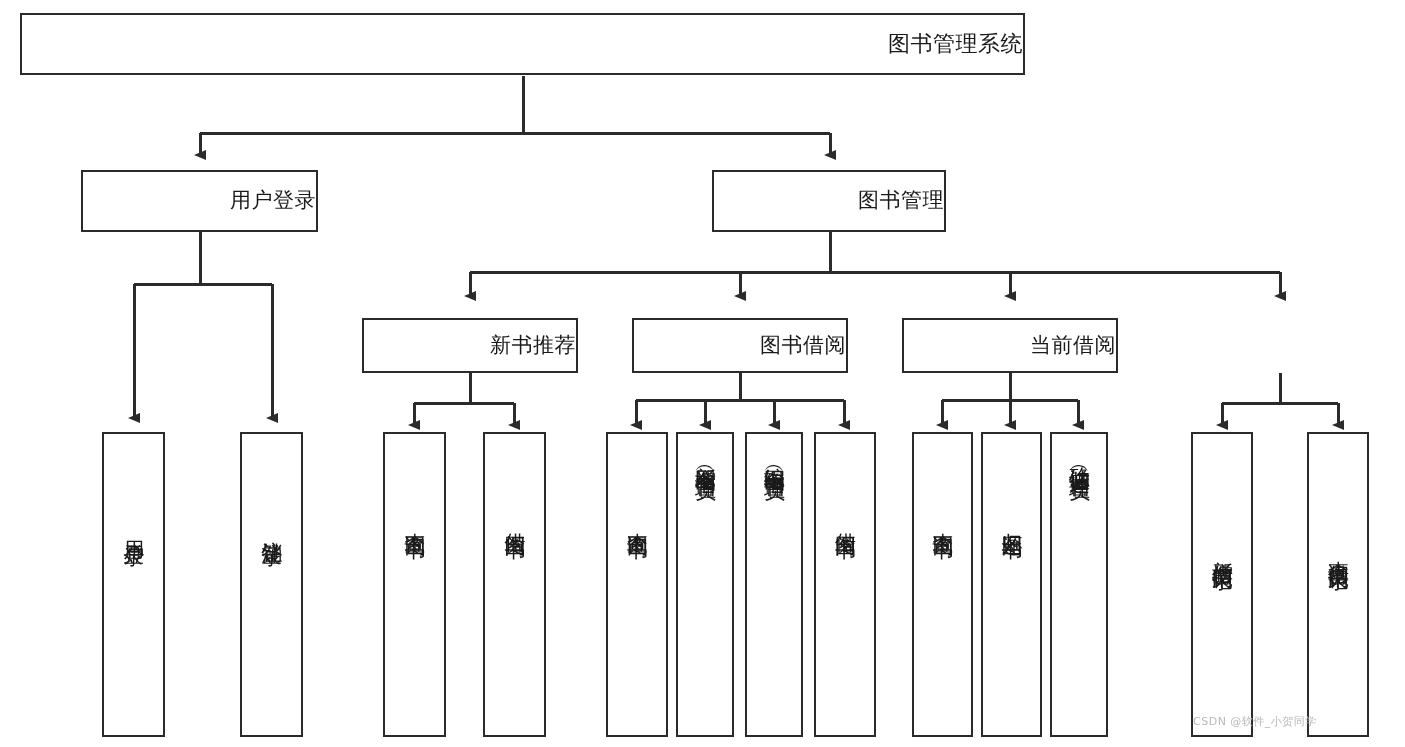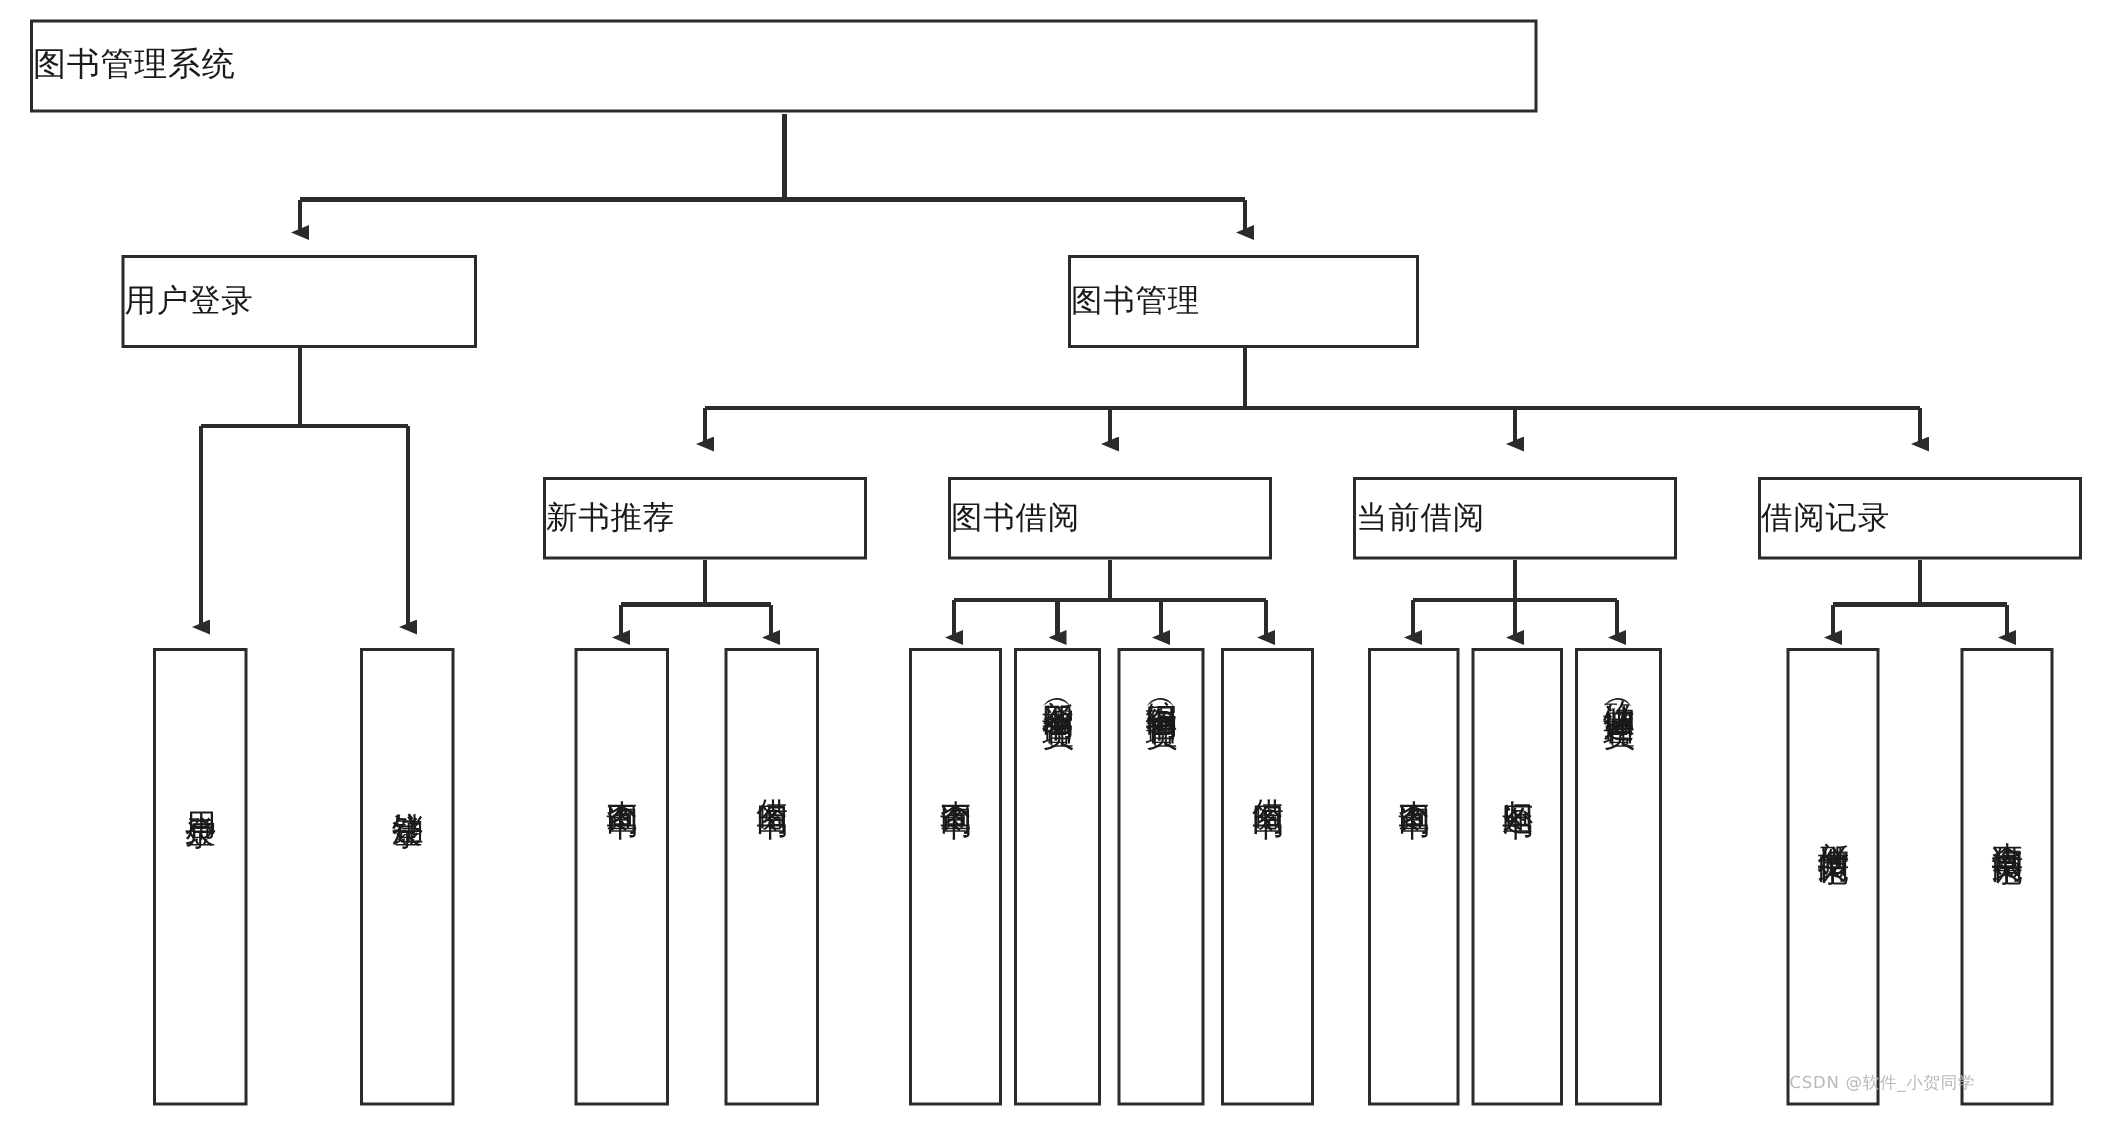--- a/index.html
+++ b/index.html
@@ -26,21 +26,21 @@
     height: 747px;
     pointer-events: none;
   }
   .node {
     position: absolute;
     box-sizing: border-box;
     border: 2px solid #2b2b2b;
     background: #ffffff;
     display: flex;
     align-items: center;
-    justify-content: flex-start;
+    justify-content: flex-end;
     color: #1a1a1a;
     z-index: 2;
   }
   .node .node-label {
     display: block;
     line-height: 1.12;
     letter-spacing: 0.5px;
     white-space: nowrap;
   }
   
@@ -155,23 +155,20 @@
 
   <div class="node horiz" style="left:362px; top:318px; width:216px; height:55px;">
     <span class="node-label">新书推荐</span>
   </div>
   <div class="node horiz" style="left:902px; top:318px; width:216px; height:55px;">
     <span class="node-label">当前借阅</span>
   </div>
   <div class="node horiz" style="left:632px; top:318px; width:216px; height:55px;">
     <span class="node-label">图书借阅</span>
   </div>
-  <div class="node horiz" style="left:1172px; top:318px; width:216px; height:55px;">
-    <span class="node-label">借阅记录</span>
-  </div>
 
   <div class="node vert mid" style="left:102px; top:432px; width:63px; height:305px;">
     <span class="node-label">用户登录</span>
   </div>
   <div class="node vert mid" style="left:240px; top:432px; width:63px; height:305px;">
     <span class="node-label">注销登录</span>
   </div>
 
   <div class="node vert mid2" style="left:383px; top:432px; width:63px; height:305px;">
     <span class="node-label">查询图书</span>

